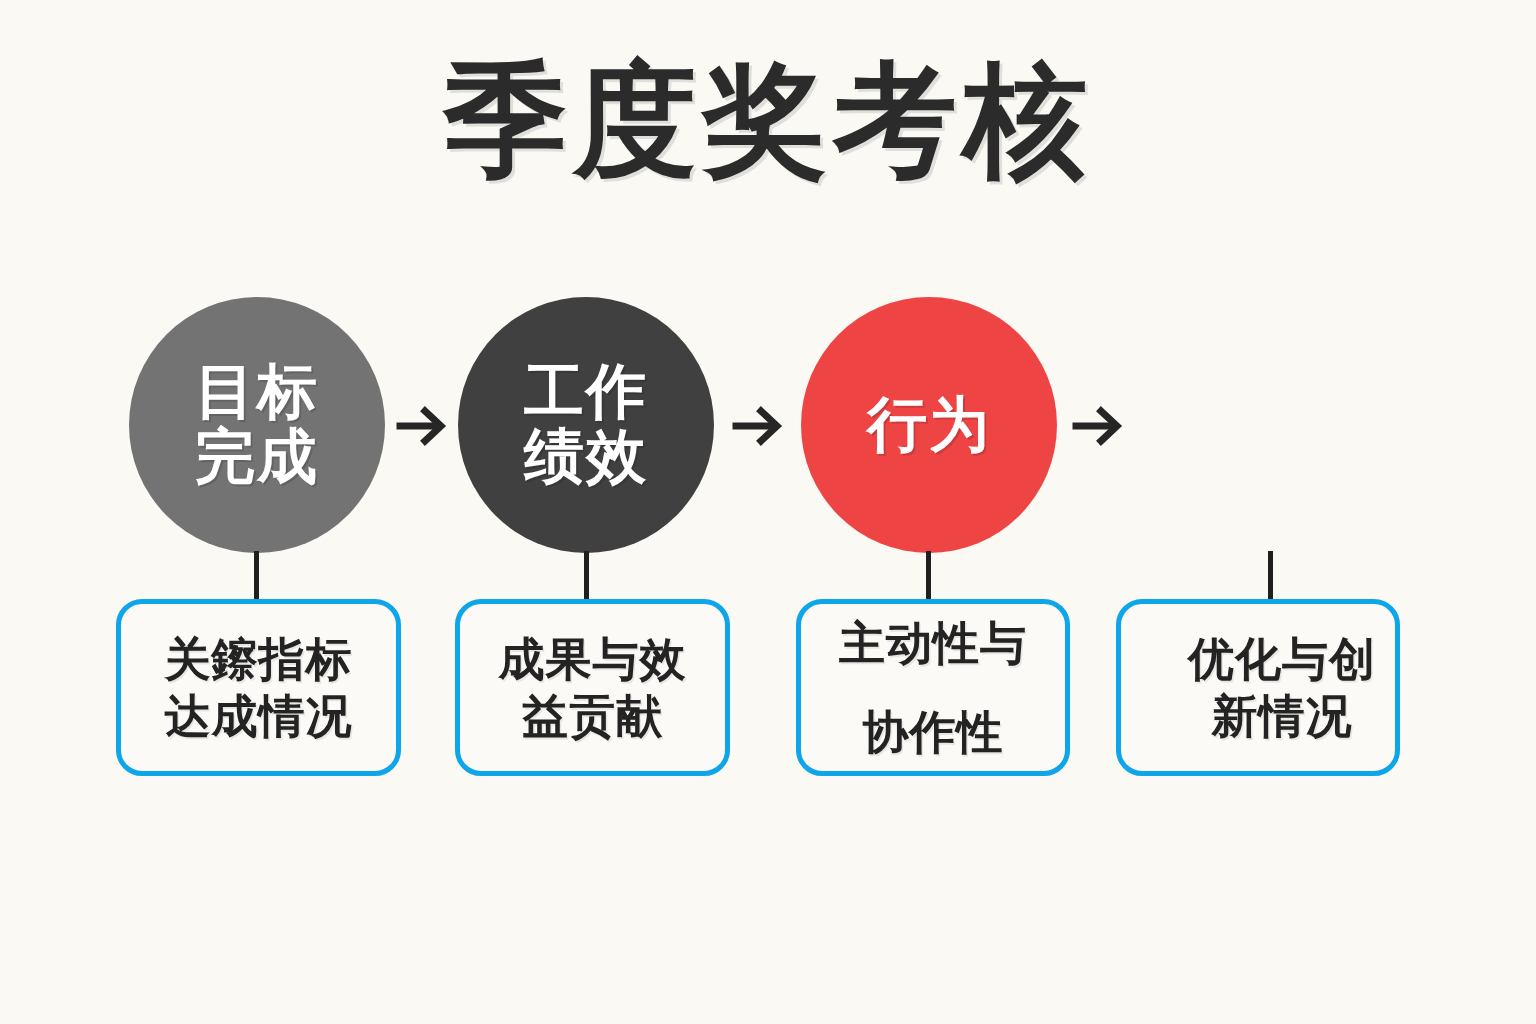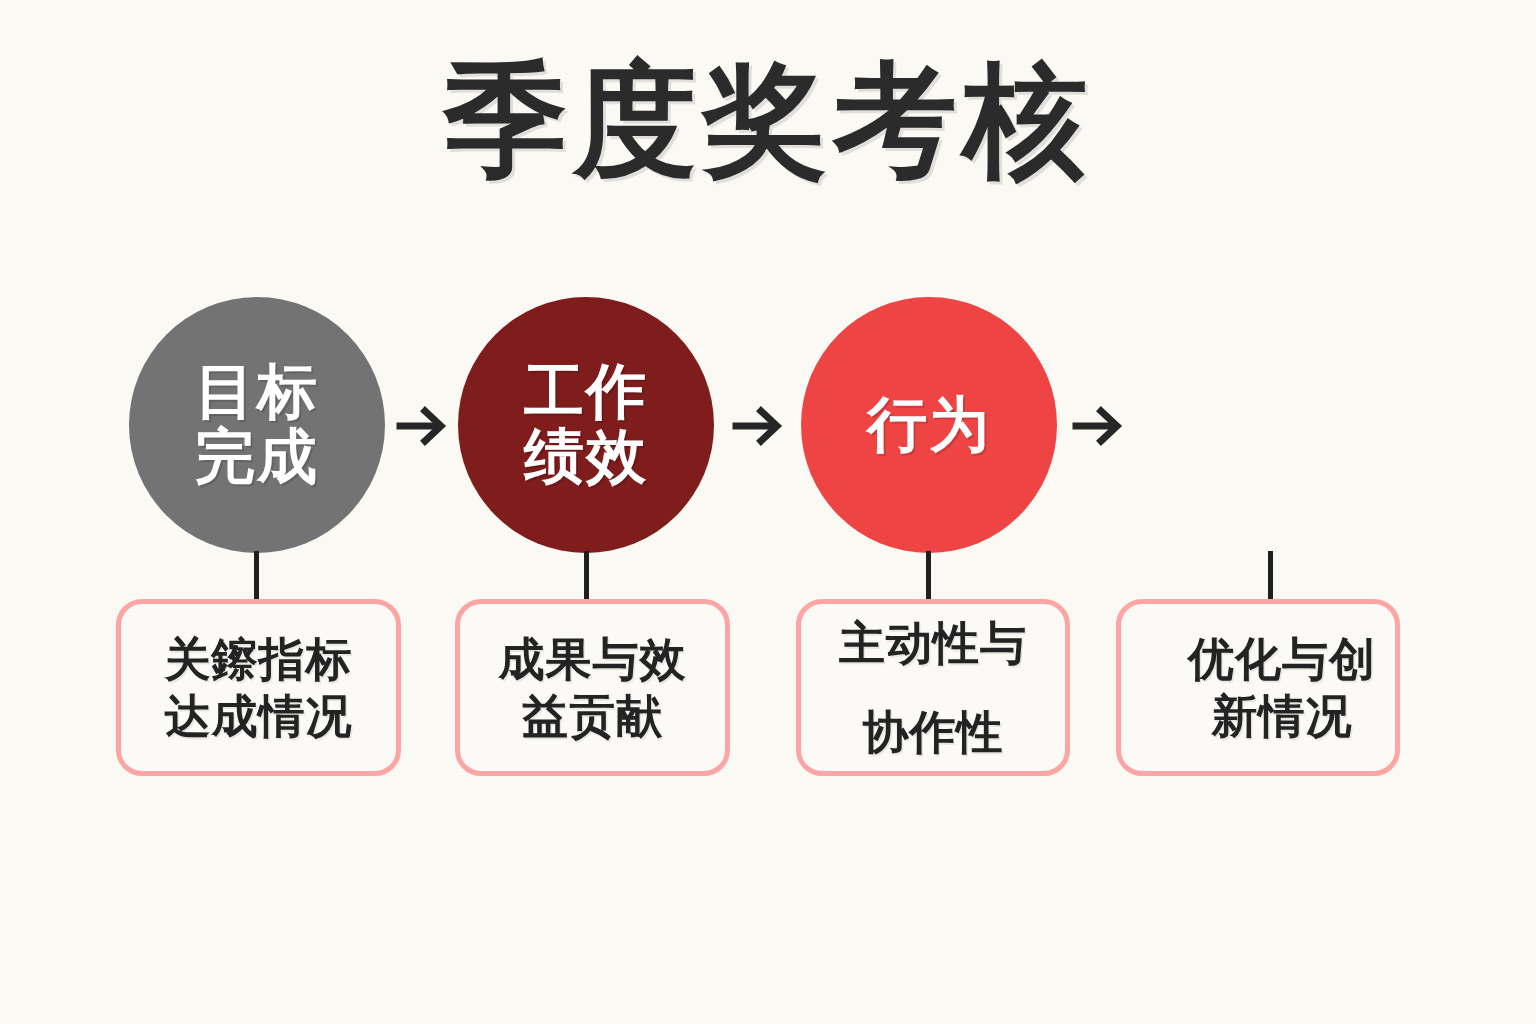--- a/index.html
+++ b/index.html
@@ -98,21 +98,21 @@
     position: absolute;
     top: 599px;
     left: 0;
     width: 1536px;
     height: 180px;
   }
   .box {
     position: absolute;
     top: 0;
     height: 177px;
-    border: 5px solid #fca5a5;
+    border: 5px solid #0ea5e9;
     border-radius: 26px;
     background: #fbfaf6;
     box-sizing: border-box;
     display: flex;
     flex-direction: column;
     align-items: center;
     justify-content: center;
   }
   .box .ln {
     color: #232323;
@@ -142,21 +142,21 @@
       <span class="ln">完成</span>
     </div>
 
     <div class="arrow a1">
       <svg width="58" height="58" viewBox="0 0 58 58" aria-hidden="true">
         <path d="M8 29 H44" stroke="#262626" stroke-width="7" stroke-linecap="square" fill="none"></path>
         <path d="M33 14 L49 29 L33 44" stroke="#262626" stroke-width="7" stroke-linecap="square" stroke-linejoin="miter" fill="none"></path>
       </svg>
     </div>
 
-    <div class="circle c2" style="background:#7f1d1d">
+    <div class="circle c2" style="background:#404040">
       <span class="ln">工作</span>
       <span class="ln">绩效</span>
     </div>
 
     <div class="arrow a2">
       <svg width="58" height="58" viewBox="0 0 58 58" aria-hidden="true">
         <path d="M8 29 H44" stroke="#262626" stroke-width="7" stroke-linecap="square" fill="none"></path>
         <path d="M33 14 L49 29 L33 44" stroke="#262626" stroke-width="7" stroke-linecap="square" stroke-linejoin="miter" fill="none"></path>
       </svg>
     </div>

